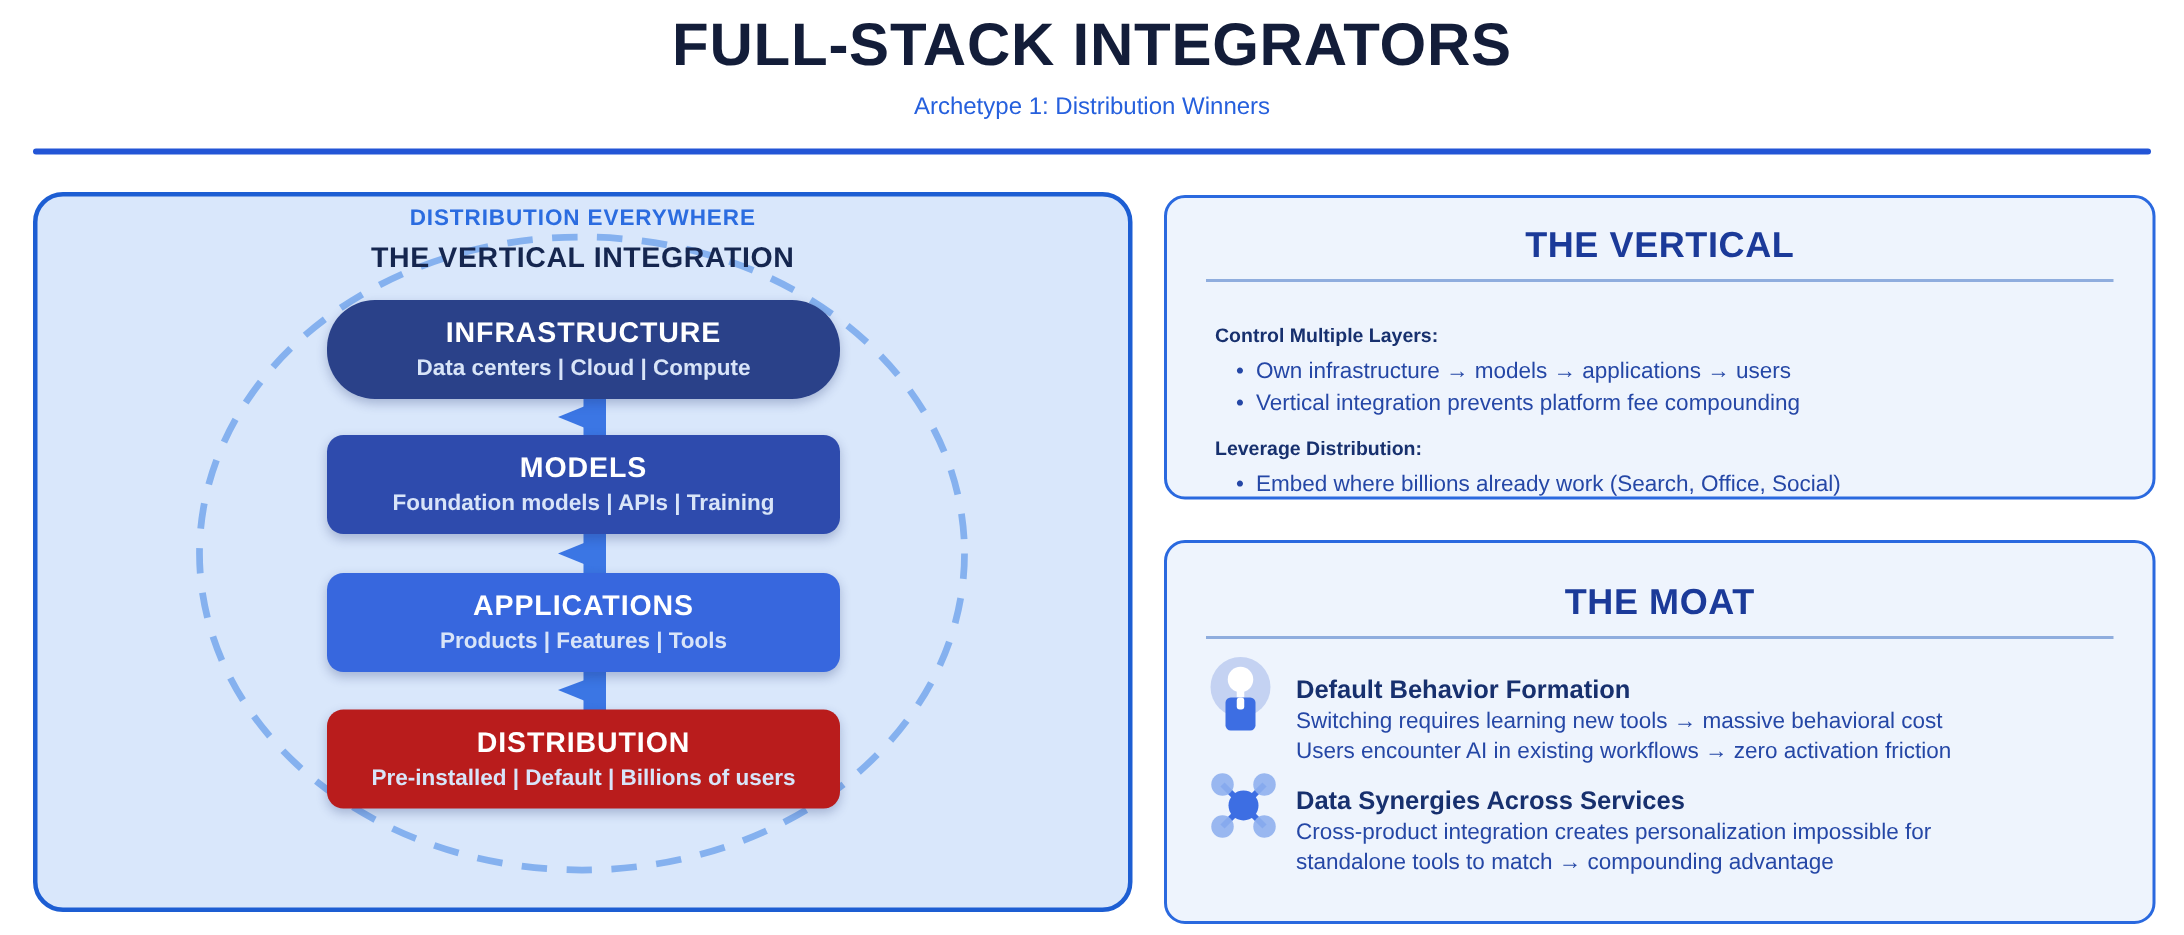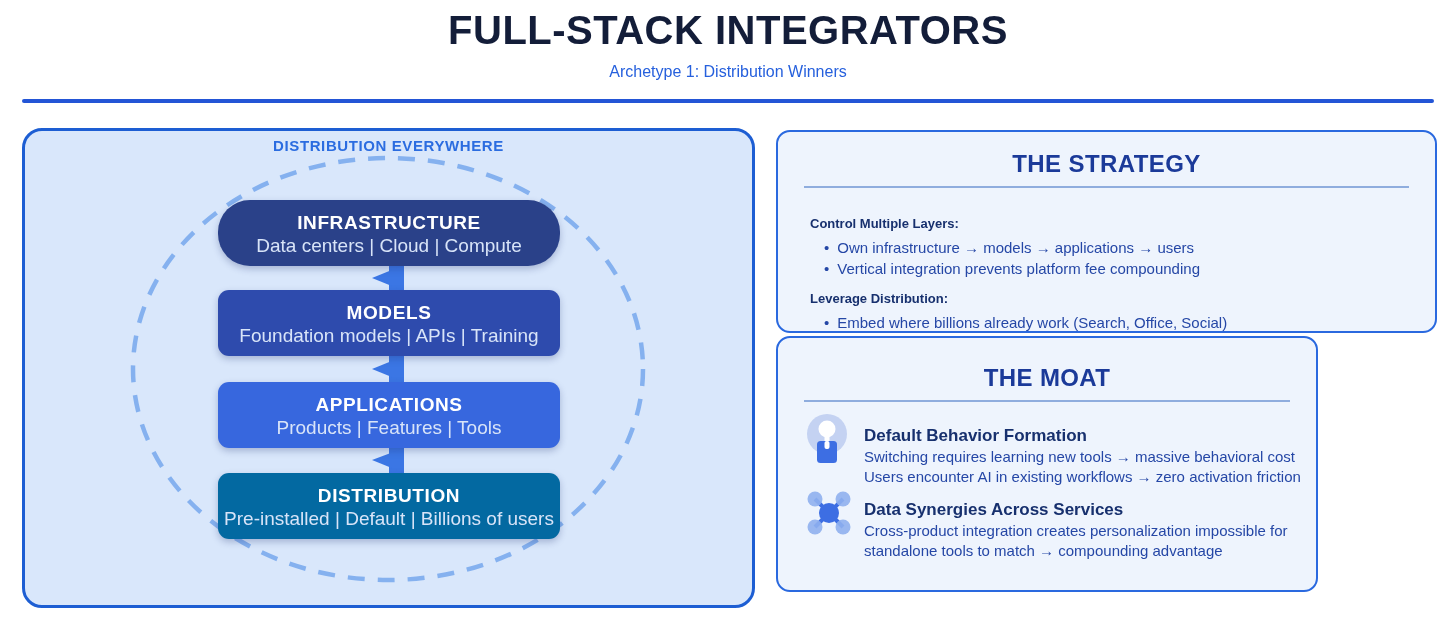--- a/index.html
+++ b/index.html
@@ -21,30 +21,30 @@
   .stack-inner { position:absolute; left:0; top:0; width:727px; height:474px; }
   .stack-eyebrow { position:absolute; top:7px; left:0; width:100%; text-align:center;
     font-size:15px; font-weight:700; letter-spacing:0.6px; color:#2b6ce0; line-height:16px; }
   .stack-title { position:absolute; top:31px; left:0; width:100%; text-align:center;
     font-size:19px; font-weight:700; letter-spacing:0.4px; color:#15264f; line-height:22px; z-index:2; }
   .cycle-svg { position:absolute; left:0; top:0; z-index:0; }
   .layer-box { position:absolute; left:193px; width:342px; height:66px; border-radius:11px;
     display:flex; flex-direction:column; align-items:center; justify-content:center; gap:5px;
     z-index:1; box-shadow:0 3px 7px rgba(27,48,110,0.28); }
   .layer-box .layer-name { color:#ffffff; font-size:19px; font-weight:700; letter-spacing:0.6px; line-height:20px; }
-  .layer-box .layer-detail { color:#d8e4f8; font-size:19px; font-weight:400; line-height:15px; }
+  .layer-box .layer-detail { color:#d8e4f8; font-size:15px; font-weight:700; line-height:15px;text-align:center; }
   .layer-0 { top:69px;border-radius:32px; }
   .layer-1 { top:159px; }
   .layer-2 { top:251px; }
   .layer-3 { top:342px; }
 
   
   .card { position:absolute; background:#eef4fd; border:2px solid #2a69df; border-radius:14px; }
   .card-strategy { left:776px; top:130px; width:661px; height:203px; }
-  .card-moat     { left:776px; top:336px; width:542px; height:256px; }
+  .card-moat     { left:776px; top:360px; width:661px; height:256px; }
   .card-title { position:absolute; left:0; width:100%; text-align:center;
     font-size:24px; font-weight:700; letter-spacing:0.4px; color:#1b3a99; line-height:28px; }
   .card-strategy .card-title { top:18px; }
   .card-moat .card-title { top:26px; }
   .card-rule { position:absolute; left:26px; right:26px; height:2px; background:#8fadde; }
   .card-strategy .card-rule { top:54px; }
   .card-moat .card-rule { top:62px; }
 
   .section-heading { position:absolute; left:32px; font-size:13px; font-weight:700;
     color:#17306e; line-height:20px; }
@@ -75,43 +75,44 @@
           <rect x="364" y="131" width="15" height="32"></rect>
           <polygon points="347,147 379,134 379,160"></polygon>
           <rect x="364" y="221" width="15" height="34"></rect>
           <polygon points="347,238 379,225 379,251"></polygon>
           <rect x="364" y="313" width="15" height="33"></rect>
           <polygon points="347,329 379,317 379,342"></polygon>
         </g>
       </svg>
 
       <div class="stack-eyebrow">DISTRIBUTION EVERYWHERE</div>
+      <div class="stack-title">THE VERTICAL INTEGRATION</div>
 
       <div class="layer-box layer-0" style="background-color: rgb(42, 65, 137);">
         <div class="layer-name">INFRASTRUCTURE</div>
         <div class="layer-detail">Data centers | Cloud | Compute</div>
       </div>
       <div class="layer-box layer-2" style="background-color: rgb(55, 103, 222);">
         <div class="layer-name">APPLICATIONS</div>
         <div class="layer-detail">Products | Features | Tools</div>
       </div>
       <div class="layer-box layer-1" style="background-color: rgb(46, 75, 173);">
         <div class="layer-name">MODELS</div>
         <div class="layer-detail">Foundation models | APIs | Training</div>
       </div>
-      <div class="layer-box layer-3" style="background-color: #0369a1;">
+      <div class="layer-box layer-3" style="background-color: #b91c1c;">
         <div class="layer-name">DISTRIBUTION</div>
         <div class="layer-detail">Pre-installed | Default | Billions of users</div>
       </div>
 
     </div>
   </div>
 
   <div class="card card-strategy">
-    <div class="card-title">THE STRATEGY</div>
+    <div class="card-title">THE VERTICAL</div>
     <div class="card-rule"></div>
 
     <div class="section-heading" style="top:82px;">Control Multiple Layers:</div>
     <div class="bullet-block" style="top:105px;">
       <div class="bullet-line">
         <span class="bullet-marker">•</span>
         <span>Own infrastructure → models → applications → users</span>
       </div>
       <div class="bullet-line">
         <span class="bullet-marker">•</span>

